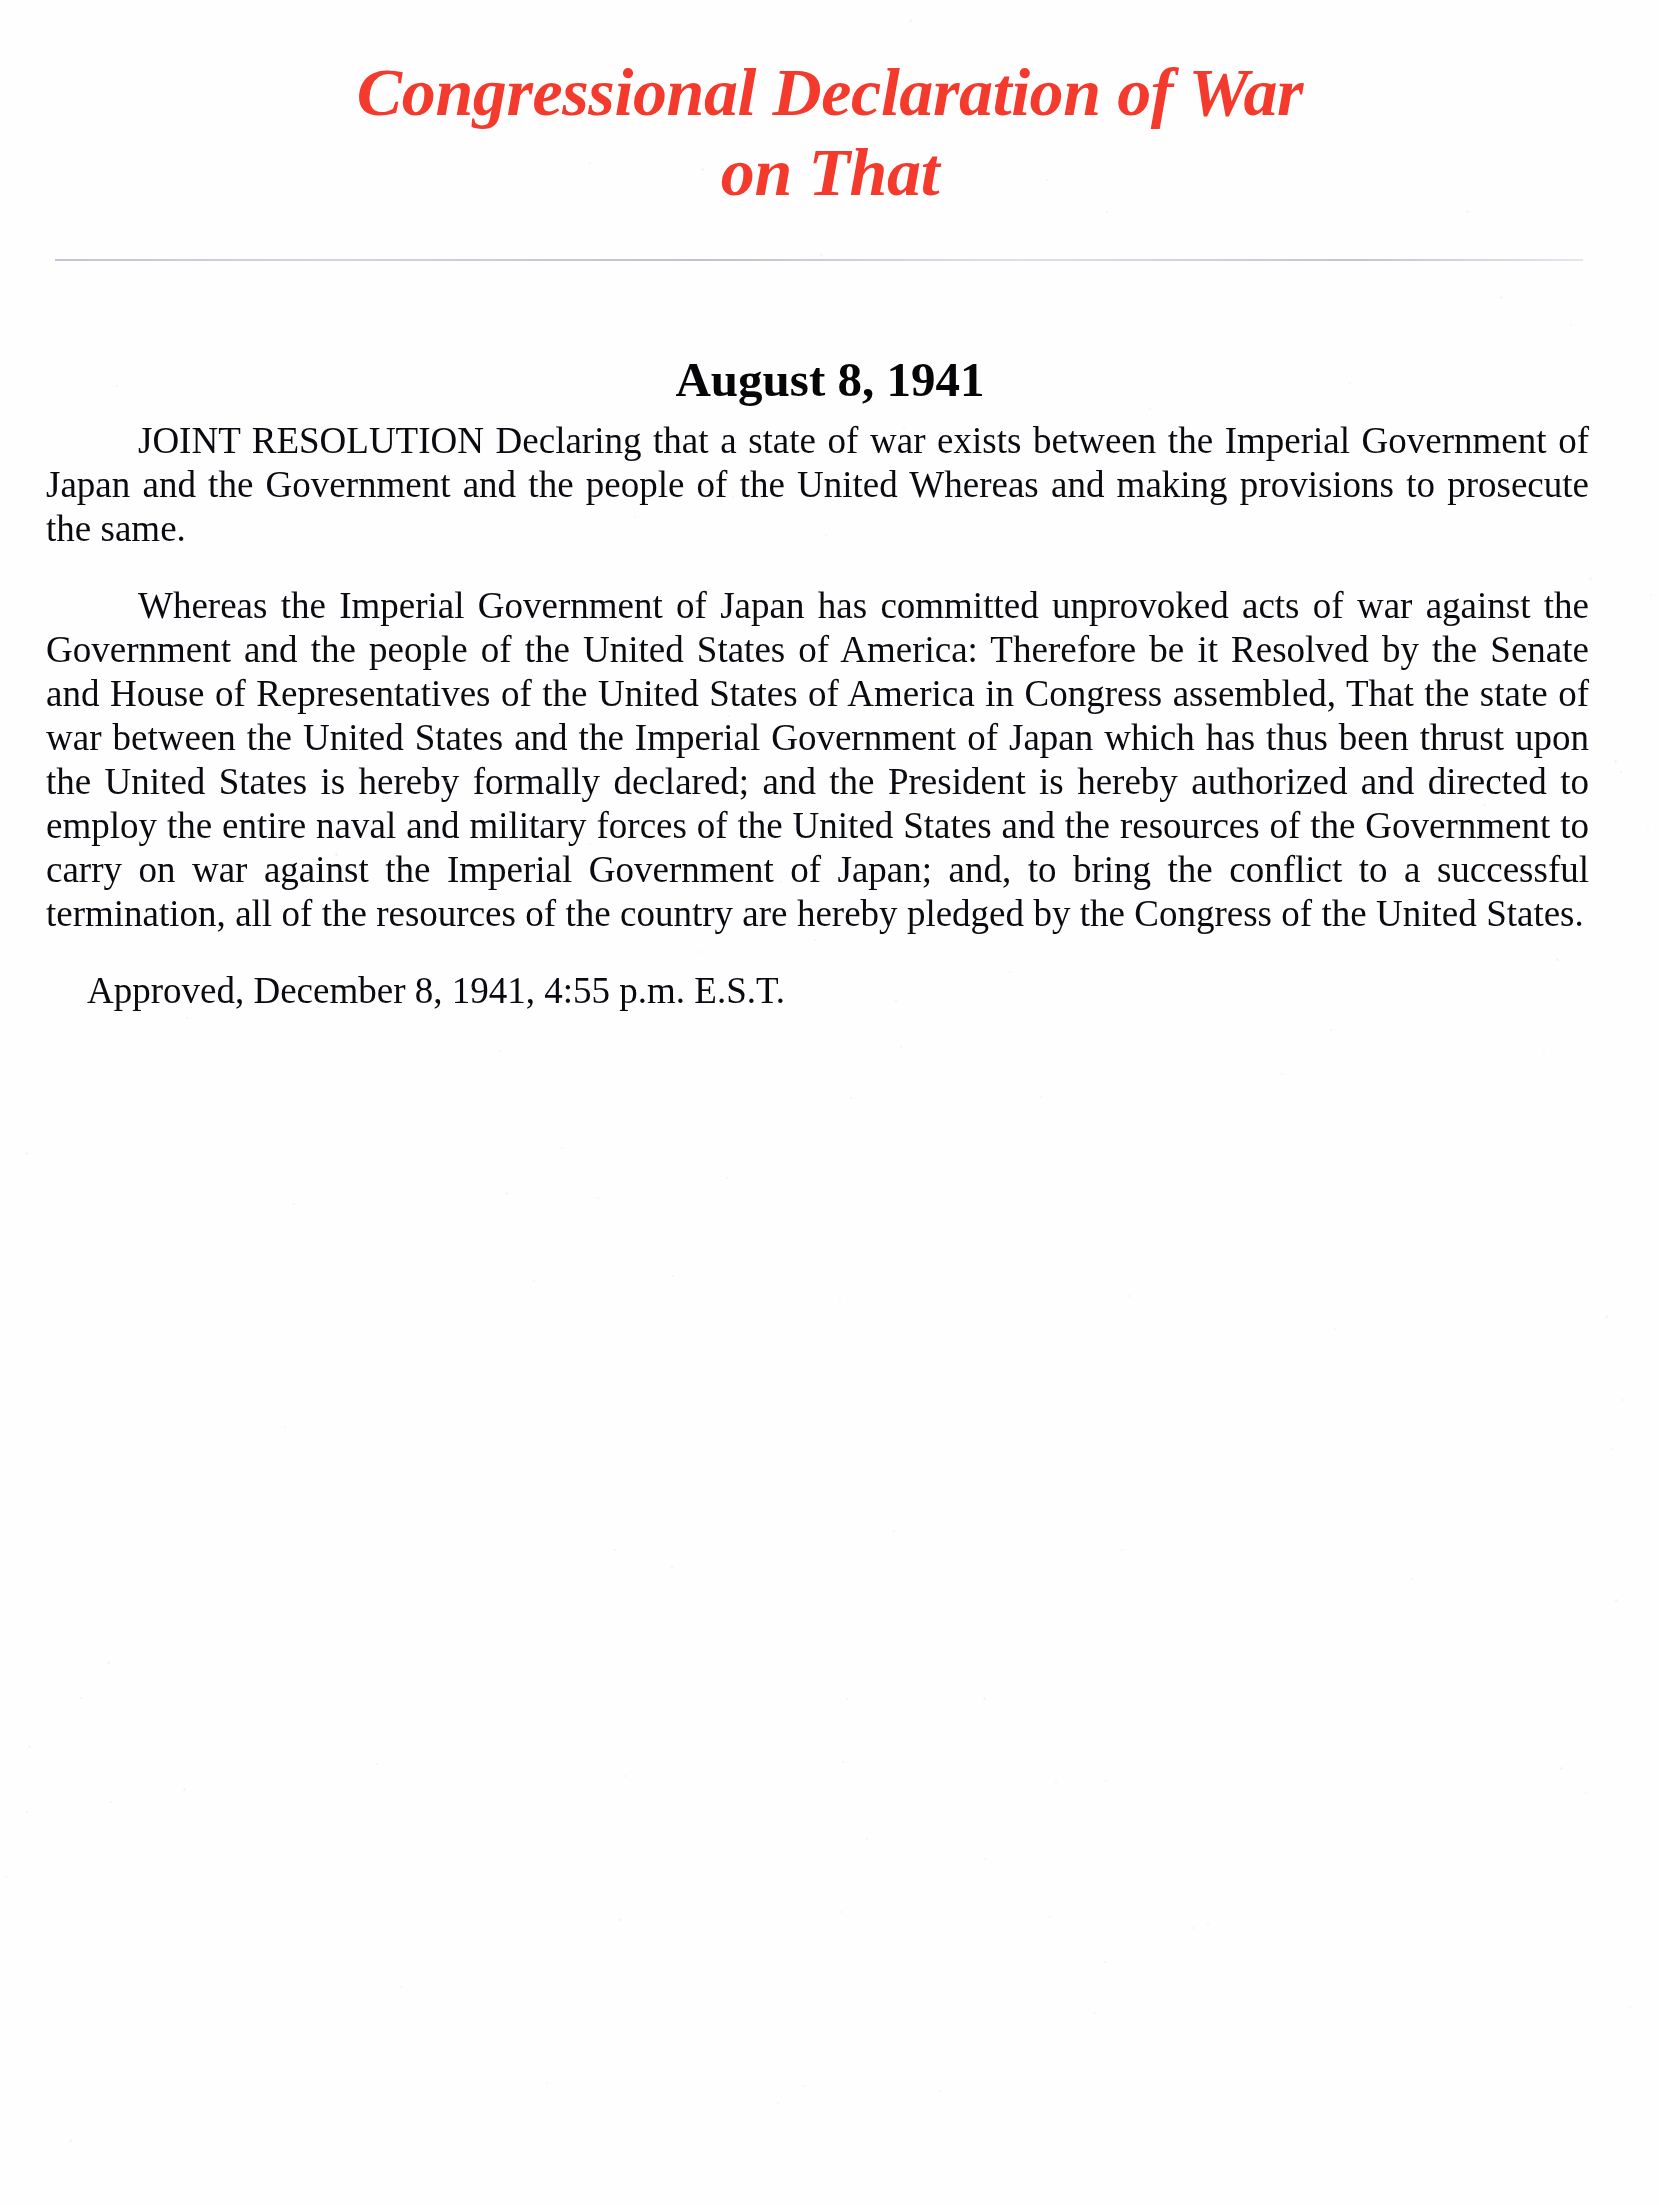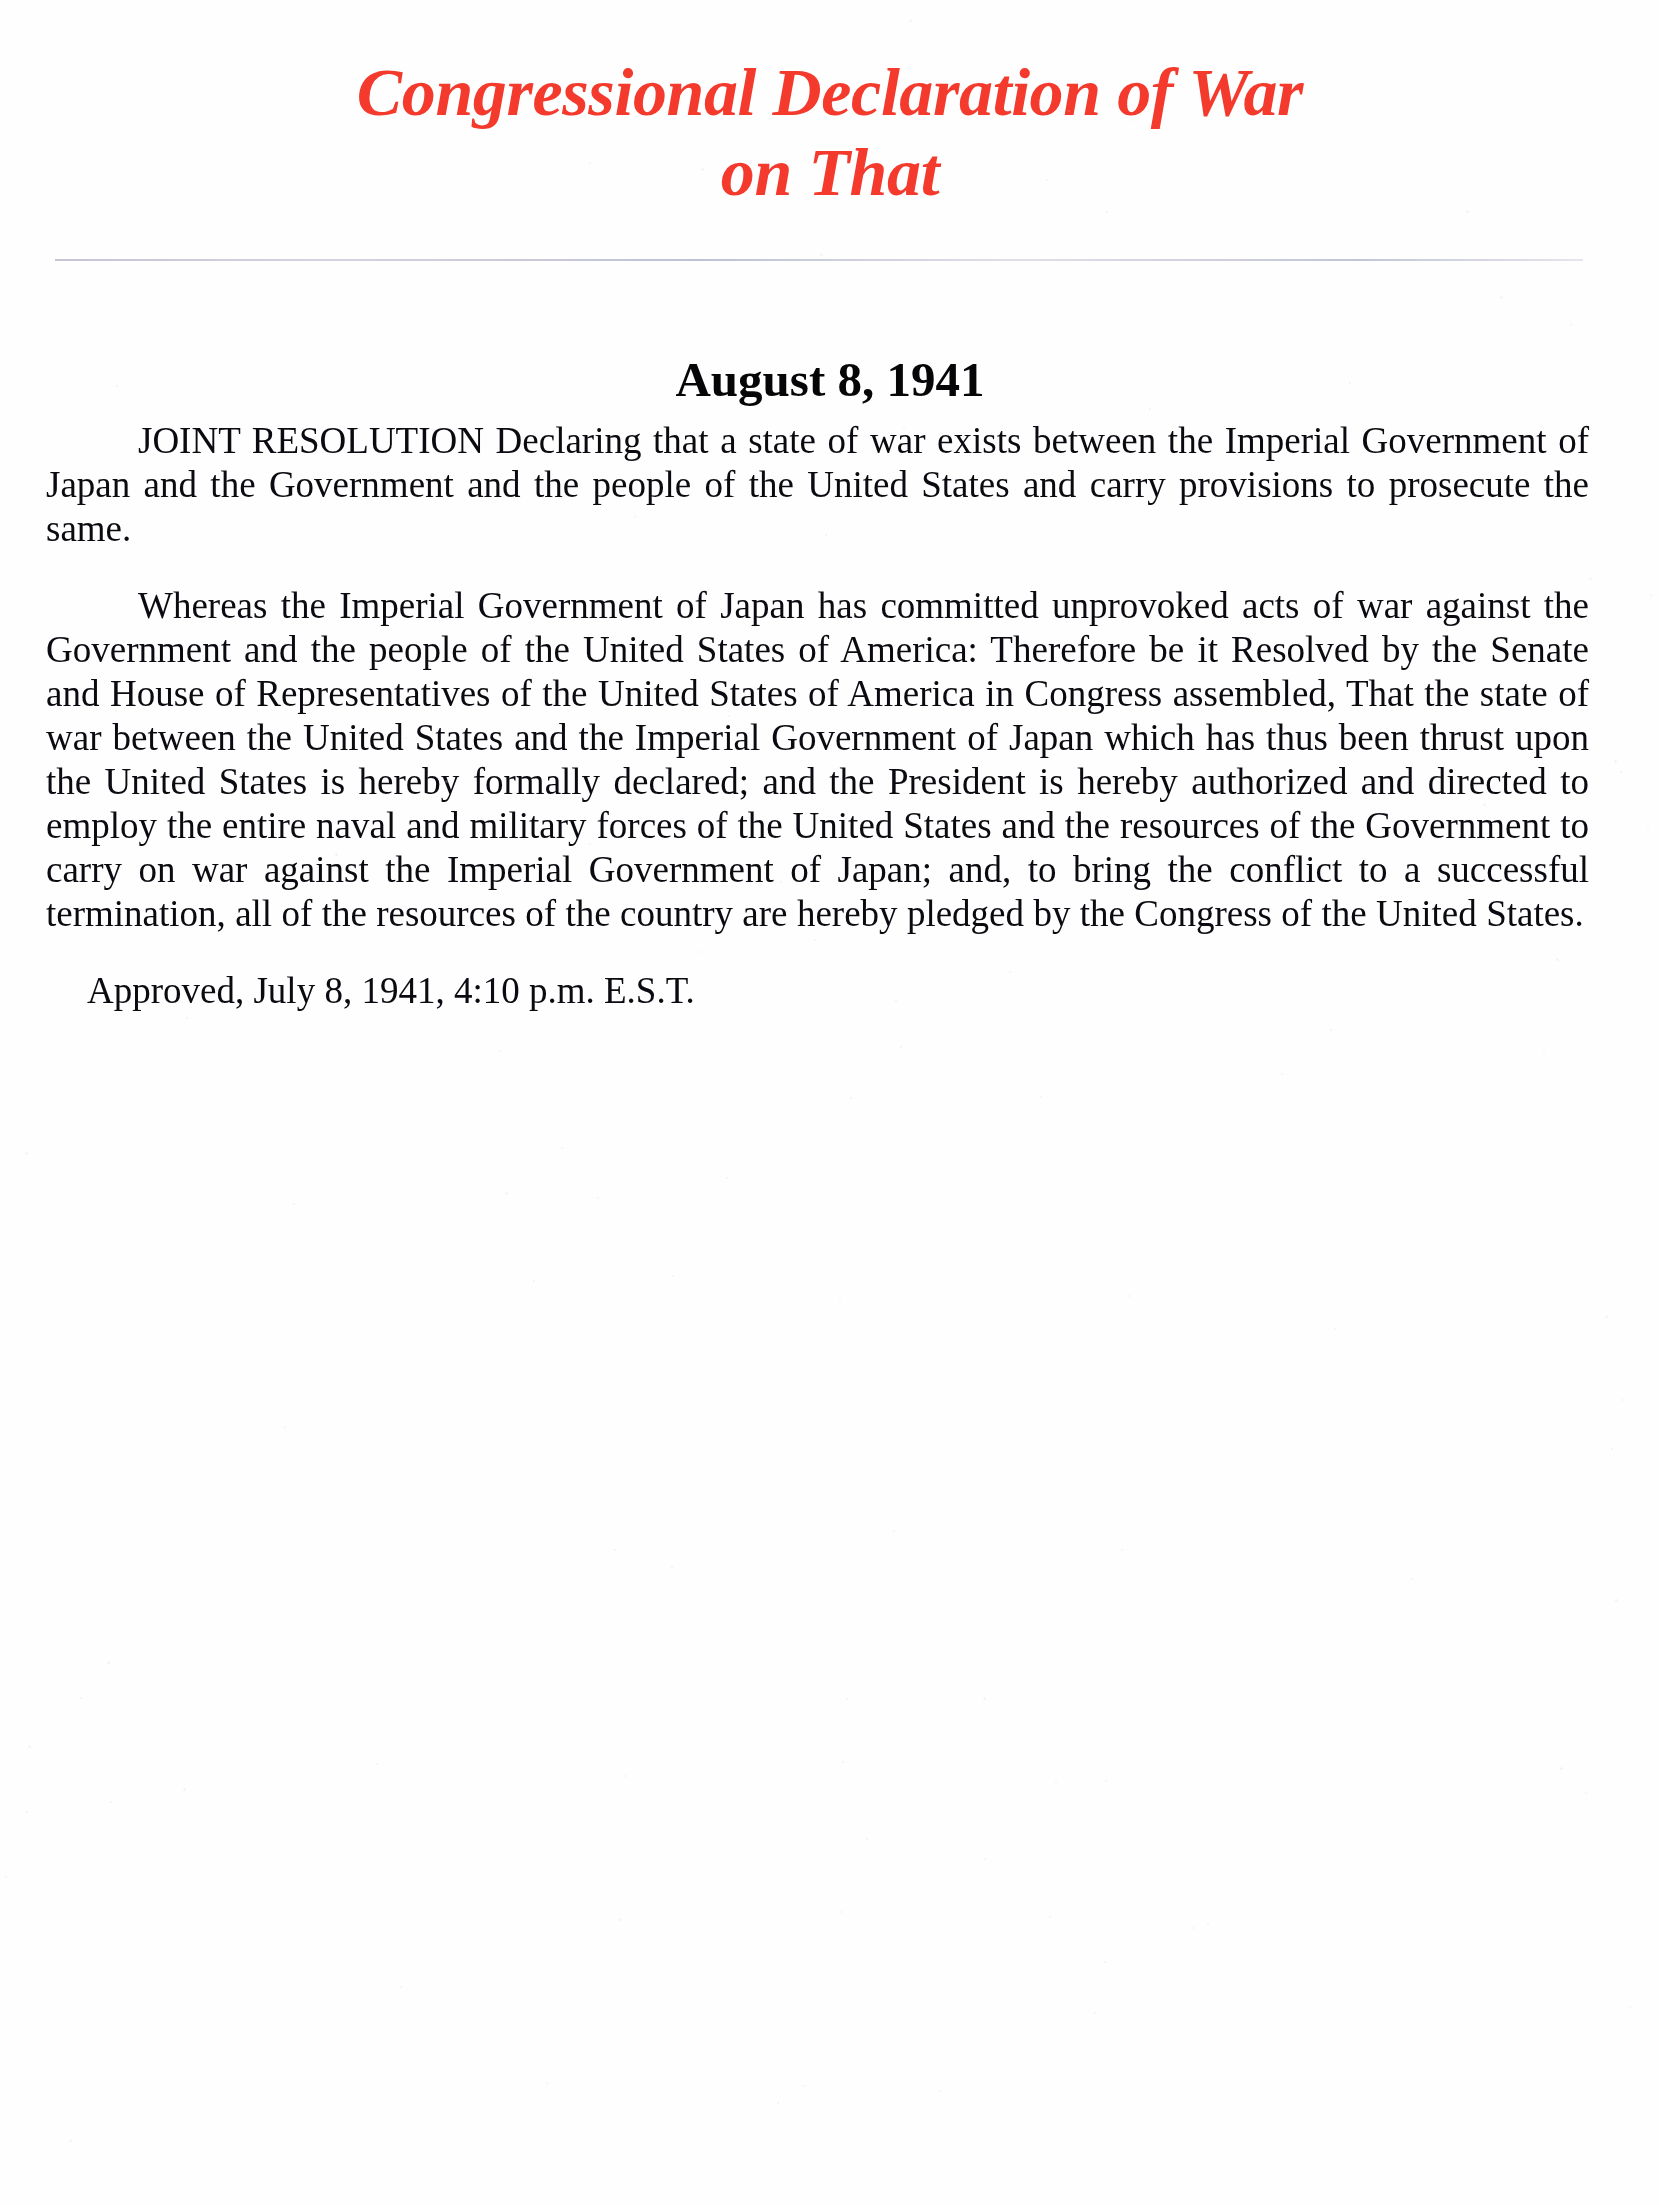--- a/index.html
+++ b/index.html
@@ -254,19 +254,19 @@
   <h1 class="doc-title">
     <span class="tline">Congressional Declaration of War</span>
     <span class="tline">on That</span>
   </h1>
 
   <div class="divider"></div>
 
   <h2 class="date-heading">August 8, 1941</h2>
 
   <div class="body-block">
-    <p class="para">JOINT RESOLUTION Declaring that a state of war exists between the Imperial Government of Japan and the Government and the people of the United States and carry provisions to prosecute the same.</p>
+    <p class="para">JOINT RESOLUTION Declaring that a state of war exists between the Imperial Government of Japan and the Government and the people of the United Whereas and making provisions to prosecute the same.</p>
     <p class="para">Whereas the Imperial Government of Japan has committed unprovoked acts of war against the Government and the people of the United States of America: Therefore be it Resolved by the Senate and House of Representatives of the United States of America in Congress assembled, That the state of war between the United States and the Imperial Government of Japan which has thus been thrust upon the United States is hereby formally declared; and the President is hereby authorized and directed to employ the entire naval and military forces of the United States and the resources of the Government to carry on war against the Imperial Government of Japan; and, to bring the conflict to a successful termination, all of the resources of the country are hereby pledged by the Congress of the United States.</p>
-    <p class="para-approved">Approved, July 8, 1941, 4:10 p.m. E.S.T.</p>
+    <p class="para-approved">Approved, December 8, 1941, 4:55 p.m. E.S.T.</p>
   </div>
 
 </div>
 
 
 </body></html>

